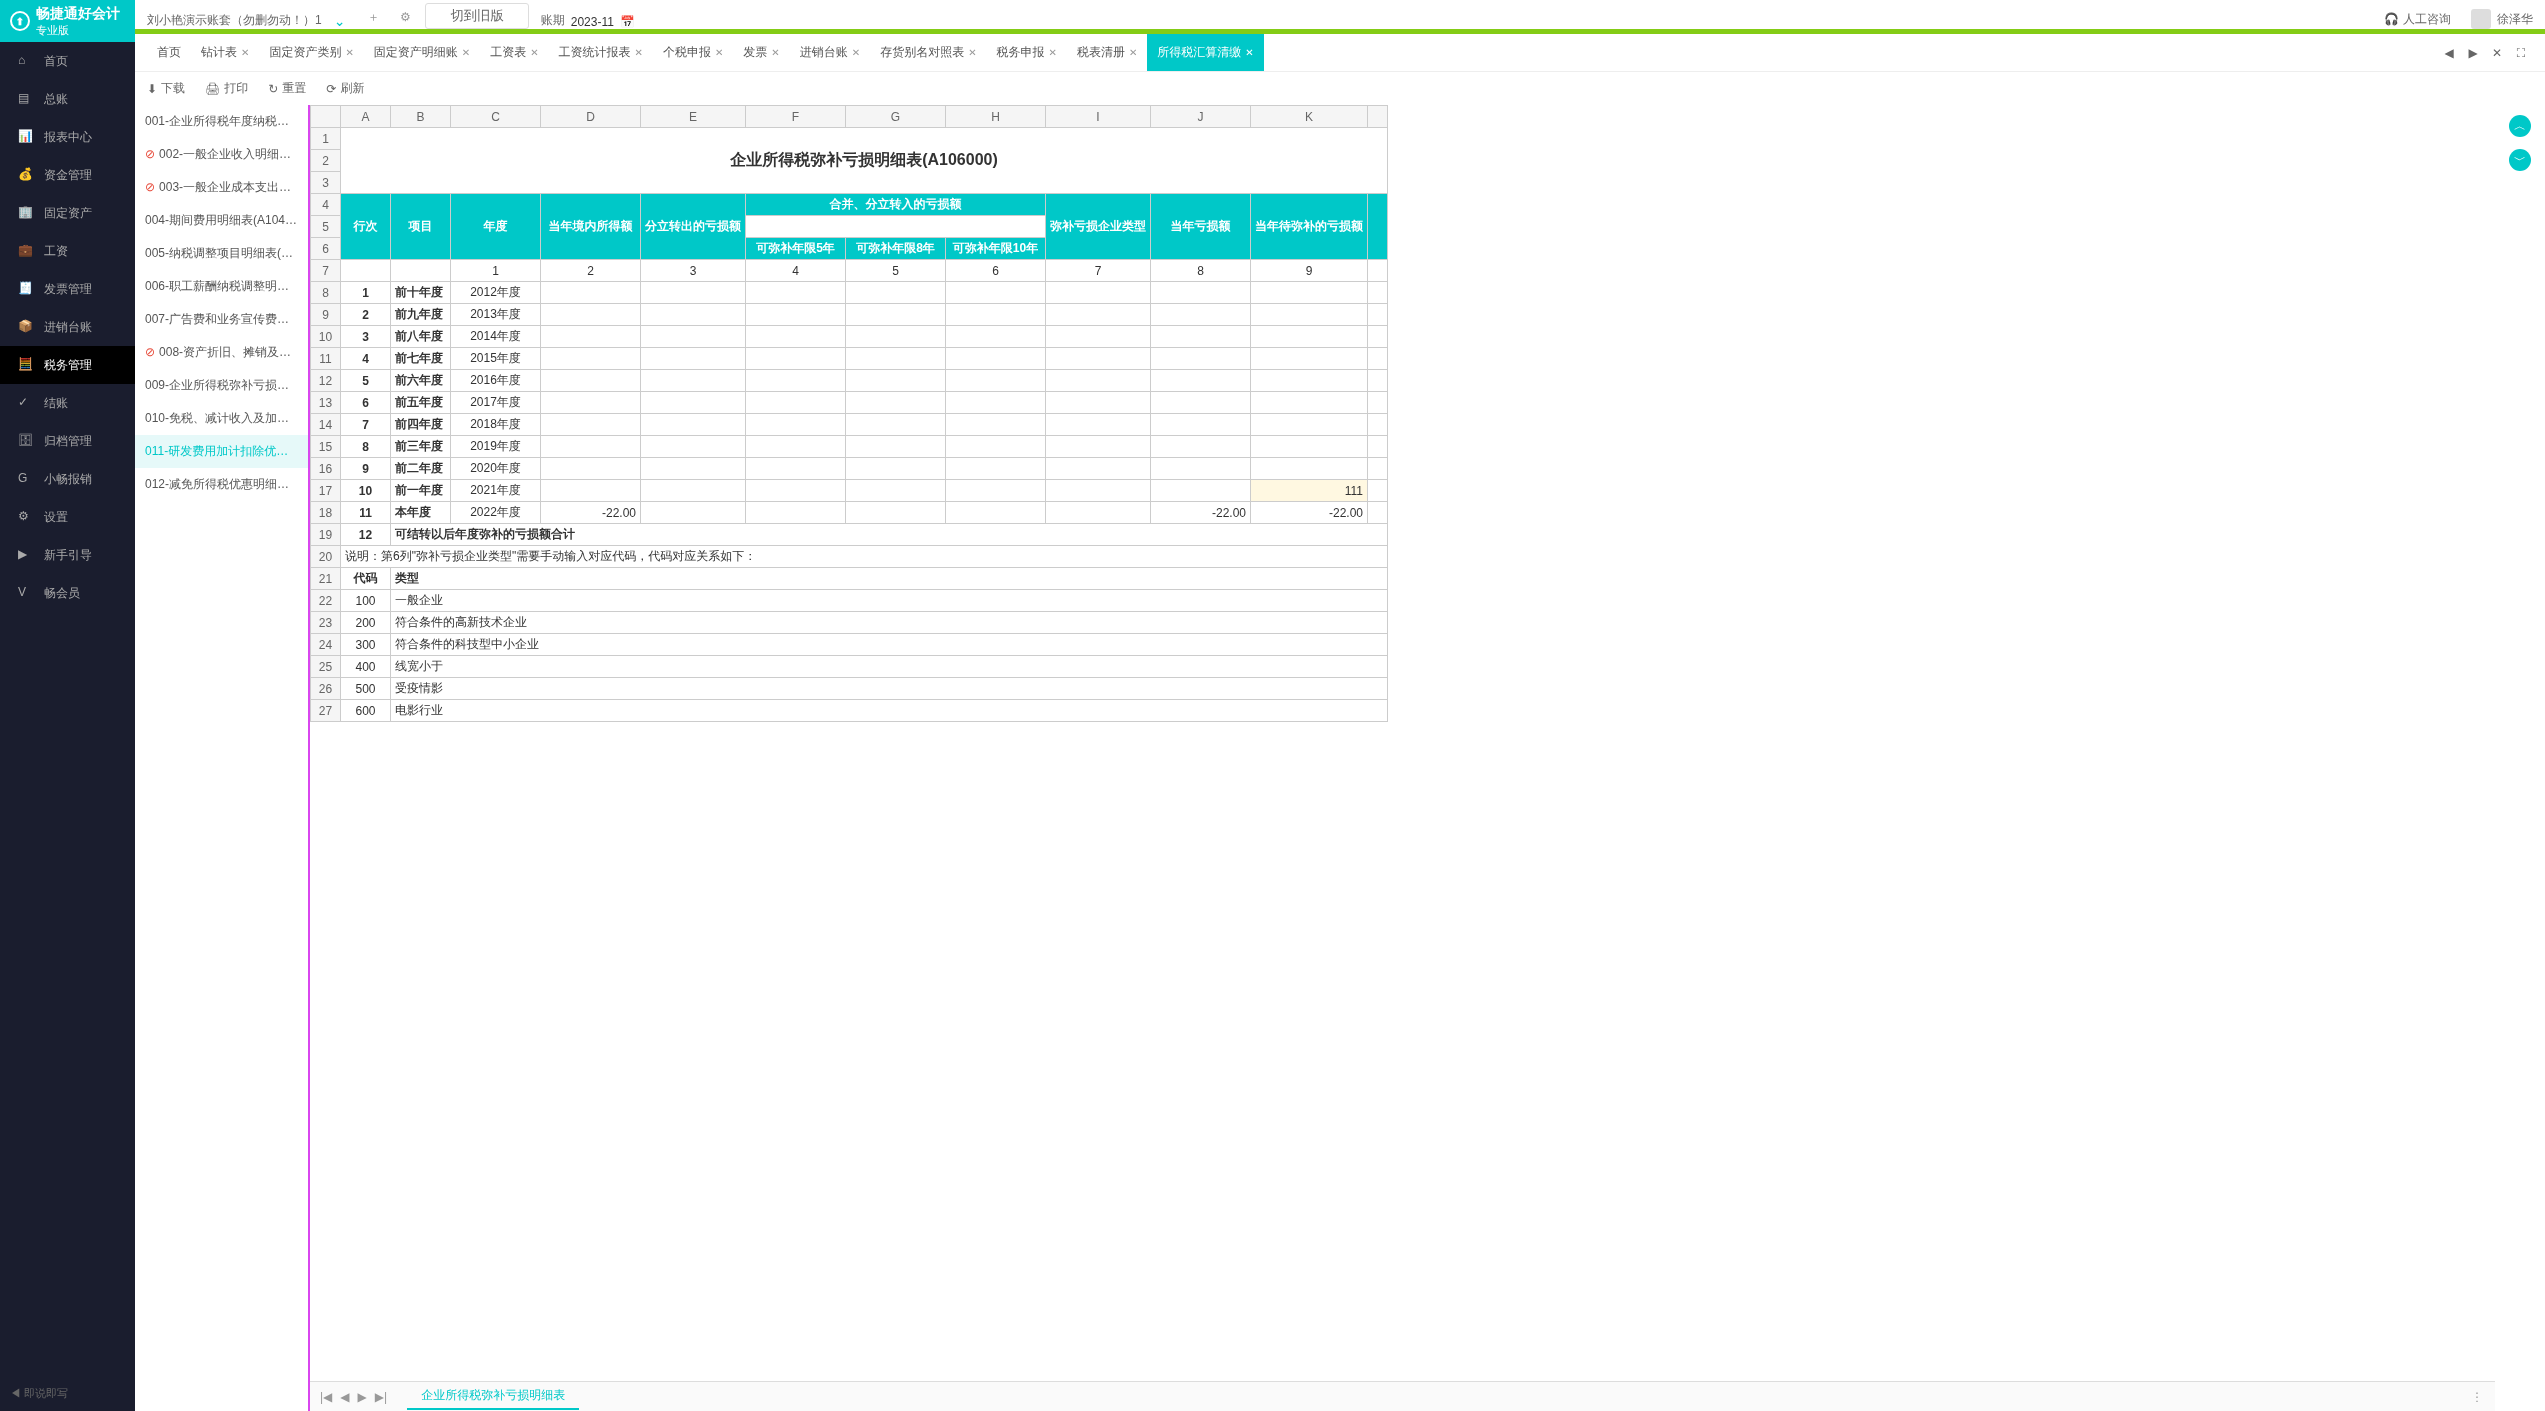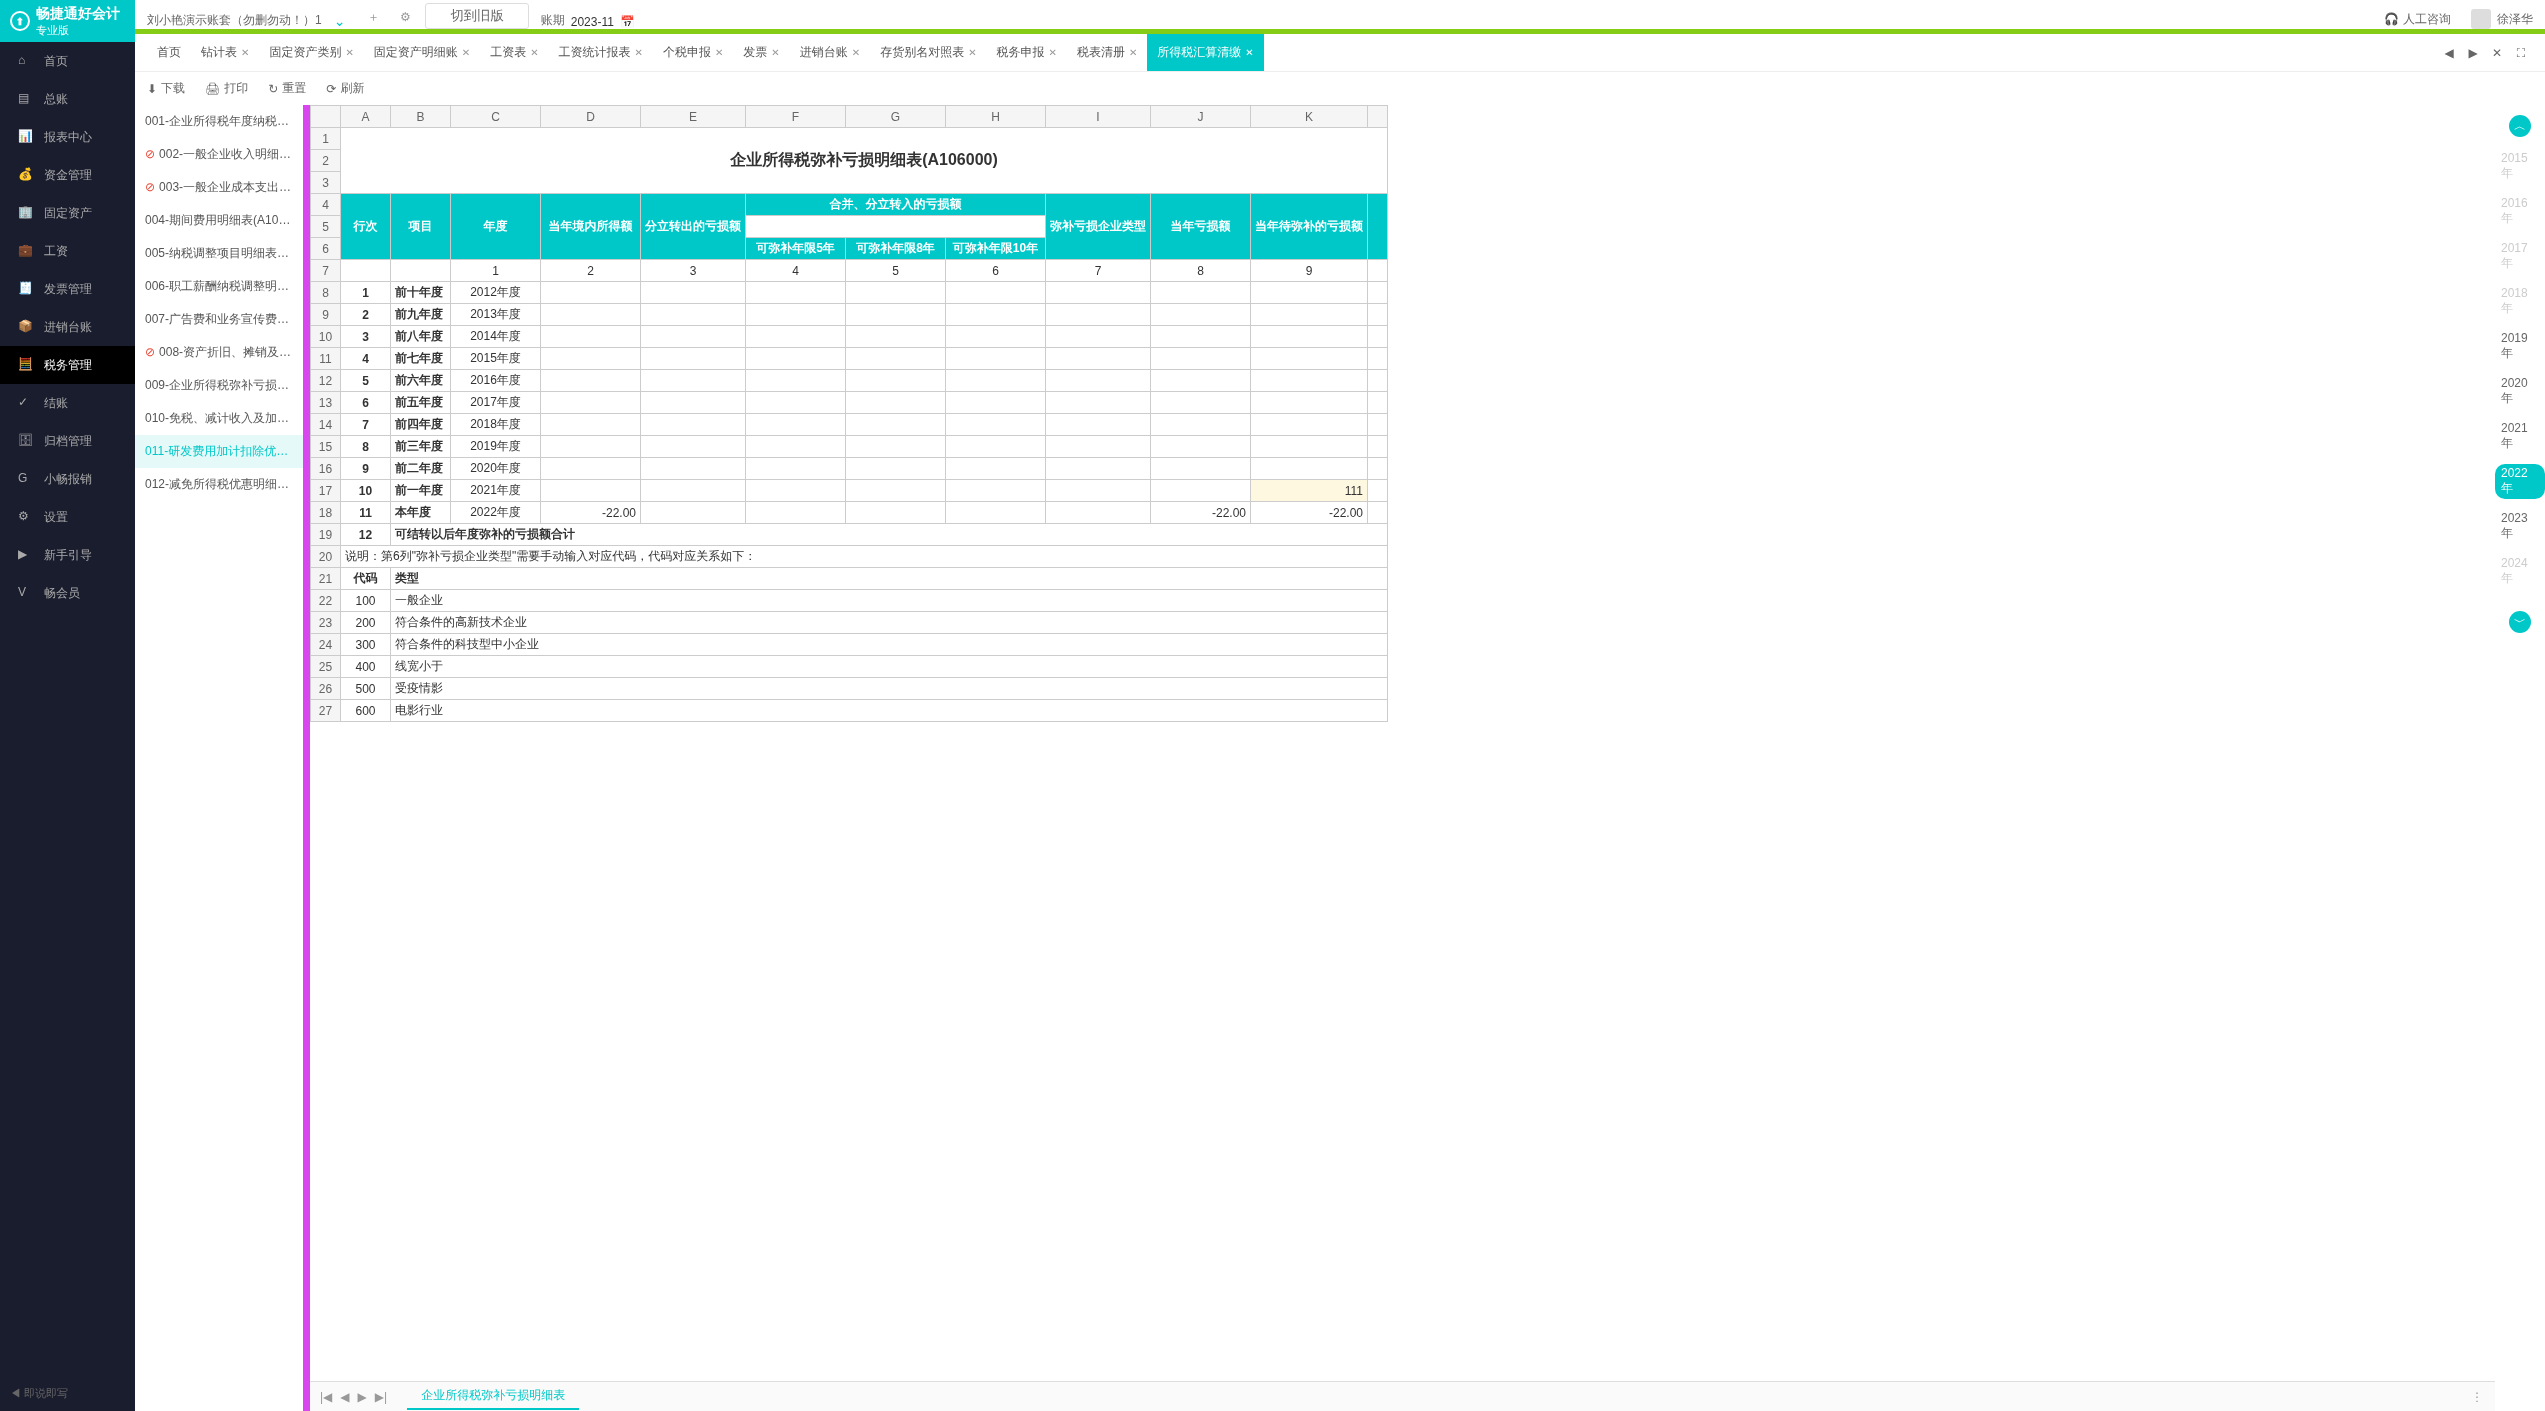--- a/index.html
+++ b/index.html
@@ -38,21 +38,21 @@
 .tab-ctrl{width:24px;display:flex;align-items:center;justify-content:center;cursor:pointer;color:#666;height:100%}
 
 
 .content{flex:1;display:flex;min-height:0}
 .notice-bar{padding:8px 12px;display:flex;align-items:flex-start}
 .notice{color:#e74c3c;flex:1;line-height:1.6;max-width:700px}
 .toolbar{display:flex;gap:20px;color:#666;padding-right:20px}
 .tool-btn{cursor:pointer;display:flex;align-items:center;gap:4px}
 
 
-.report-list{width:175px;border-right:7px solid #d946ef;overflow-y:auto;flex-shrink:0}
+.report-list{width:175px;border-right:2px solid #d946ef;overflow-y:auto;flex-shrink:0}
 .report-item{padding:8px 10px;cursor:pointer;color:#555;white-space:nowrap;overflow:hidden;text-overflow:ellipsis;position:relative}
 .report-item.active{background:#e6f9f9;color:#00c8c8}
 .report-item .warn{color:#e74c3c;margin-right:4px}
 
 
 .sheet-area{flex:1;display:flex;flex-direction:column;min-width:0;position:relative}
 .sheet-scroll{flex:1;overflow:auto}
 .sheet{border-collapse:collapse;table-layout:fixed}
 .sheet td,.sheet th{border:1px solid #ccc;height:22px;padding:0 4px;white-space:nowrap;overflow:hidden}
 .col-hdr{background:#f5f5f5;text-align:center;color:#666;font-weight:normal}
@@ -559,29 +559,17 @@
             <span>▶</span>
             <span>▶|</span>
           </div>
           <div class="sheet-tab">企业所得税弥补亏损明细表</div>
           <span class="dots">⋮</span>
         </div>
       </div>
 
       <div class="year-rail">
         <div class="year-btn">︿</div>
-        <div id="years">
-            <div class="year-item disabled" style="margin-bottom: 10px;">2015年</div>
-            <div class="year-item disabled" style="margin-bottom: 10px;">2016年</div>
-            <div class="year-item disabled" style="margin-bottom: 10px;">2017年</div>
-            <div class="year-item disabled" style="margin-bottom: 10px;">2018年</div>
-            <div class="year-item" style="margin-bottom: 10px;">2019年</div>
-            <div class="year-item" style="margin-bottom: 10px;">2020年</div>
-            <div class="year-item" style="margin-bottom: 10px;">2021年</div>
-            <div class="year-item active" style="margin-bottom: 10px;">2022年</div>
-            <div class="year-item" style="margin-bottom: 10px;">2023年</div>
-            <div class="year-item disabled" style="margin-bottom: 10px;">2024年</div>
-          </div>
         <div class="year-btn">﹀</div>
       </div>
     </div>
   </div>
 </div>
 
 </body></html>

